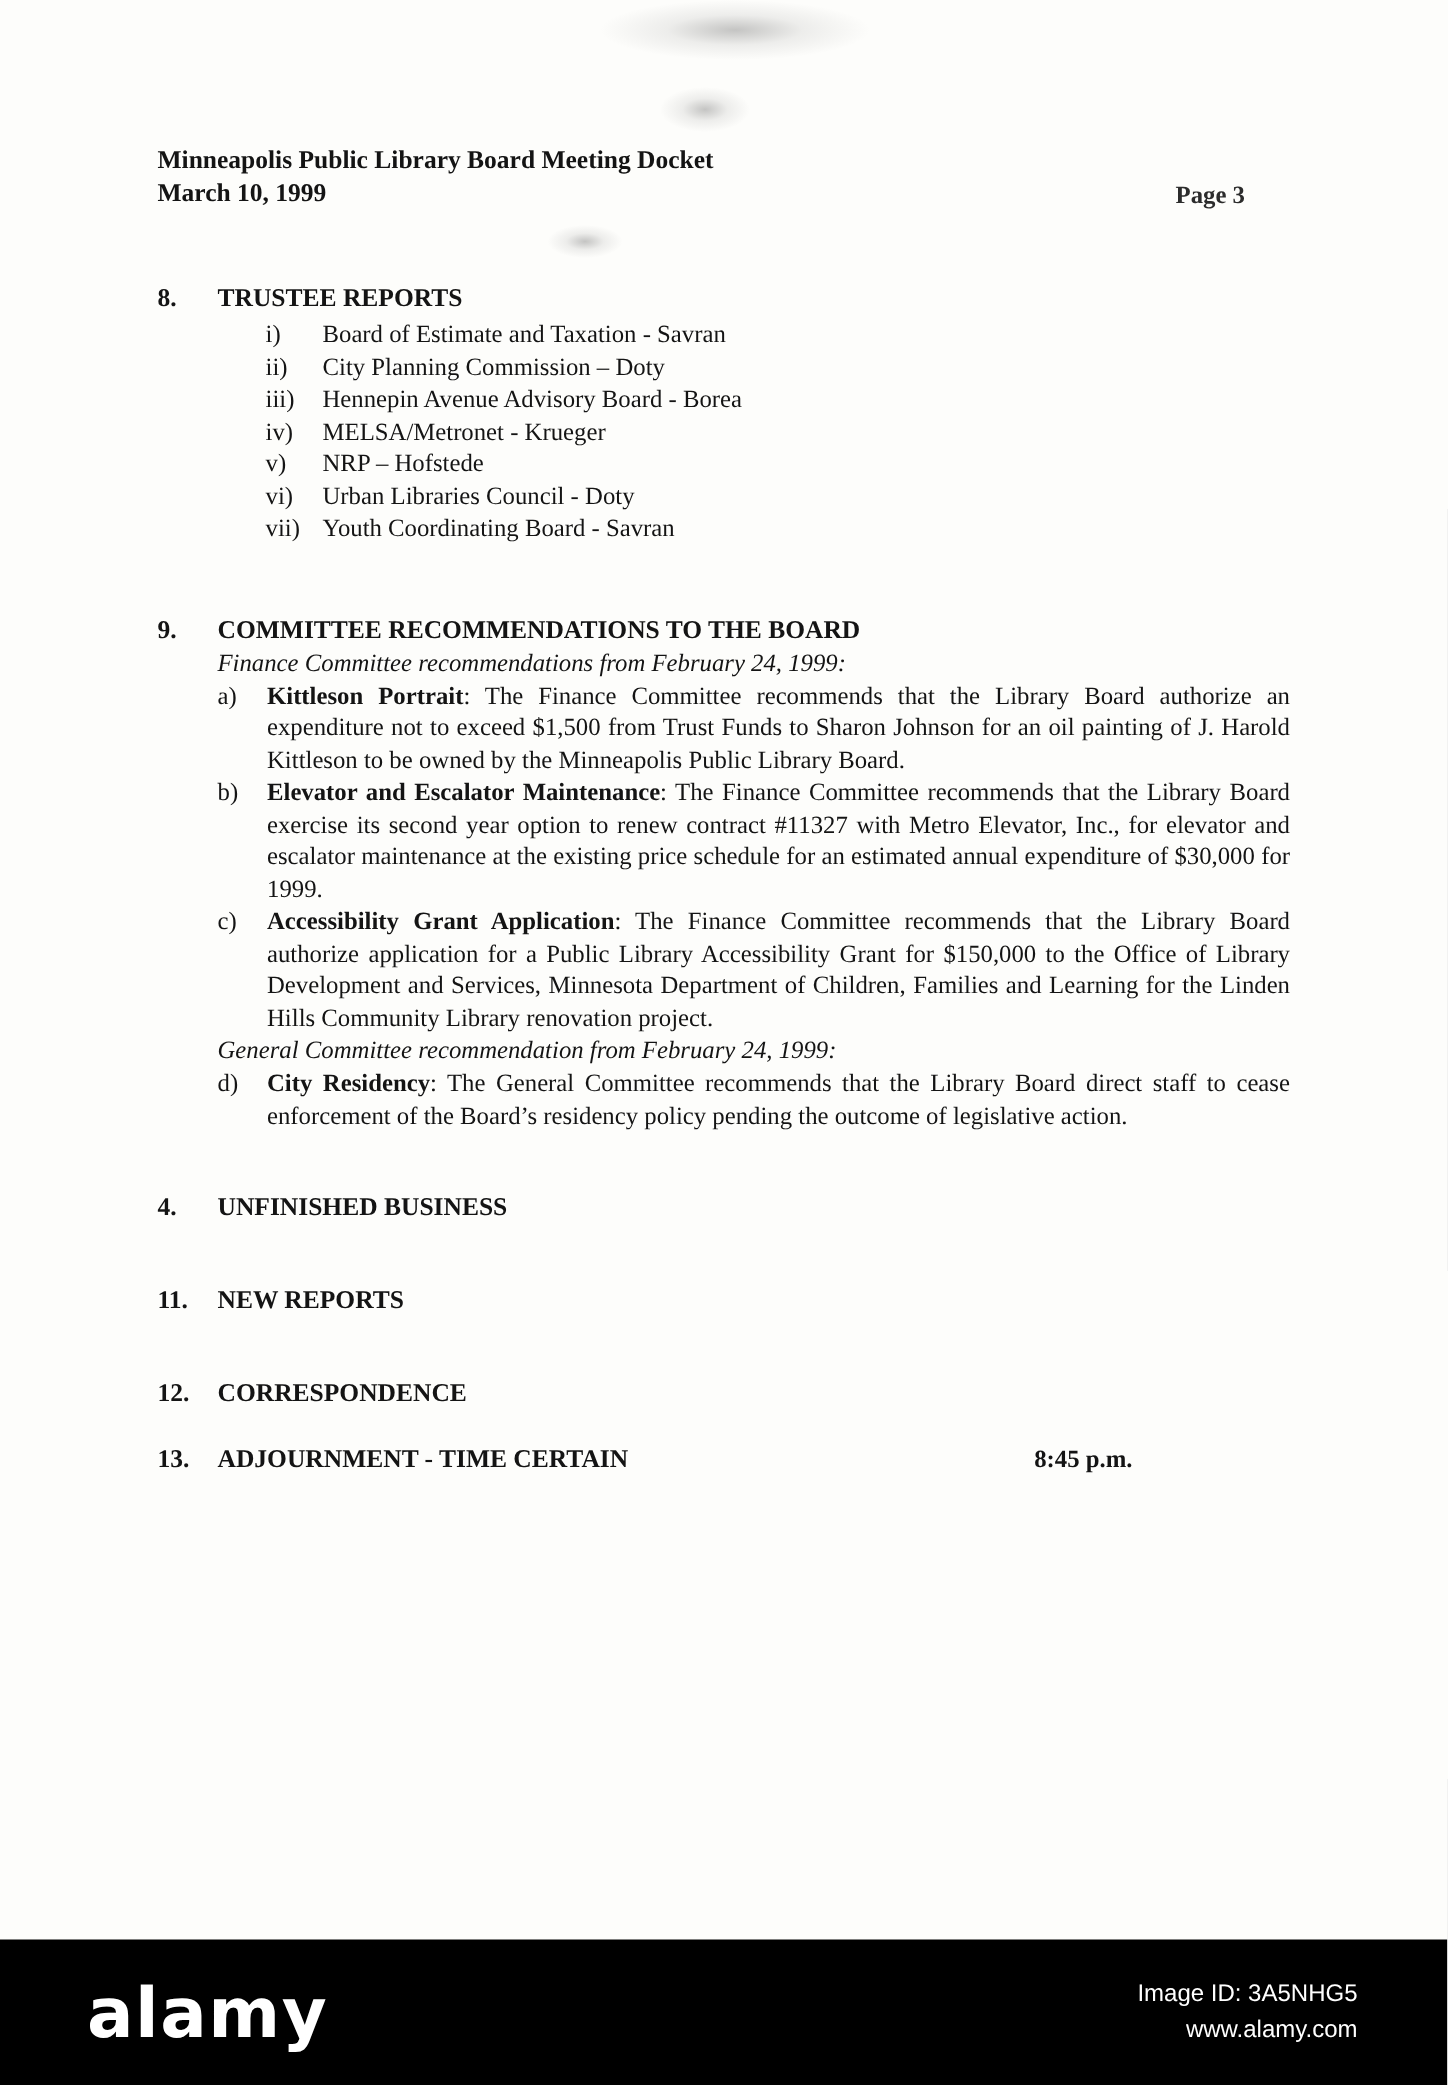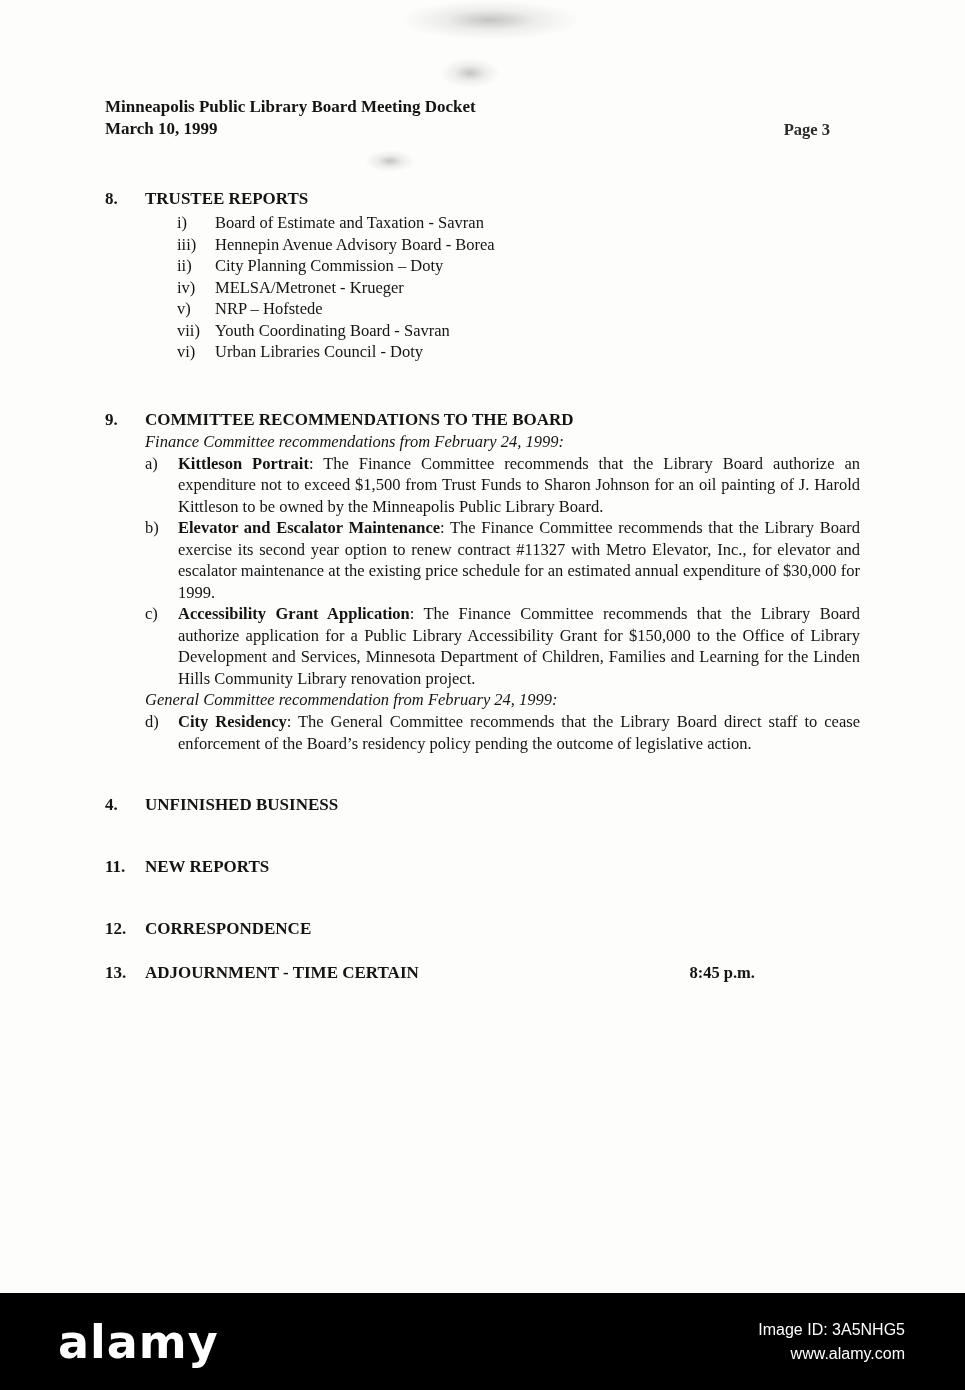--- a/index.html
+++ b/index.html
@@ -100,42 +100,42 @@
       <div class="sec-head">
         <span class="sec-num">8.</span>
         <span class="sec-title">TRUSTEE REPORTS</span>
       </div>
       <div class="t-list">
         <div class="t-item">
           <span class="t-label">i)</span>
           <span>Board of Estimate and Taxation - Savran</span>
         </div>
         <div class="t-item">
+          <span class="t-label">ii)</span>
+          <span>City Planning Commission – Doty</span>
+        </div>
+        <div class="t-item">
           <span class="t-label">iii)</span>
           <span>Hennepin Avenue Advisory Board - Borea</span>
         </div>
         <div class="t-item">
-          <span class="t-label">ii)</span>
-          <span>City Planning Commission – Doty</span>
-        </div>
-        <div class="t-item">
           <span class="t-label">iv)</span>
           <span>MELSA/Metronet - Krueger</span>
         </div>
         <div class="t-item">
           <span class="t-label">v)</span>
           <span>NRP – Hofstede</span>
         </div>
         <div class="t-item">
+          <span class="t-label">vi)</span>
+          <span>Urban Libraries Council - Doty</span>
+        </div>
+        <div class="t-item">
           <span class="t-label">vii)</span>
           <span>Youth Coordinating Board - Savran</span>
-        </div>
-        <div class="t-item">
-          <span class="t-label">vi)</span>
-          <span>Urban Libraries Council - Doty</span>
         </div>
       </div>
     </div>
 
     <div class="section s9">
       <div class="sec-head">
         <span class="sec-num">9.</span>
         <span class="sec-title">COMMITTEE RECOMMENDATIONS TO THE BOARD</span>
       </div>
       <div class="c-body">

